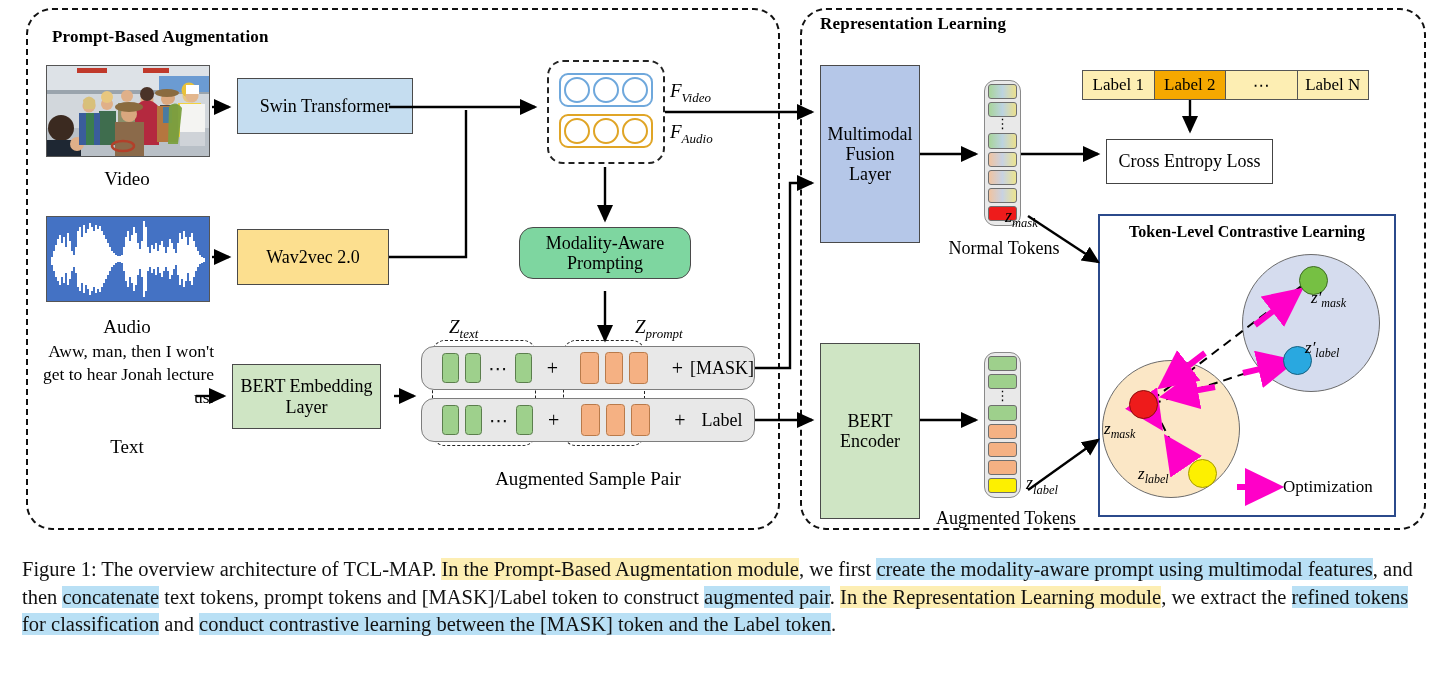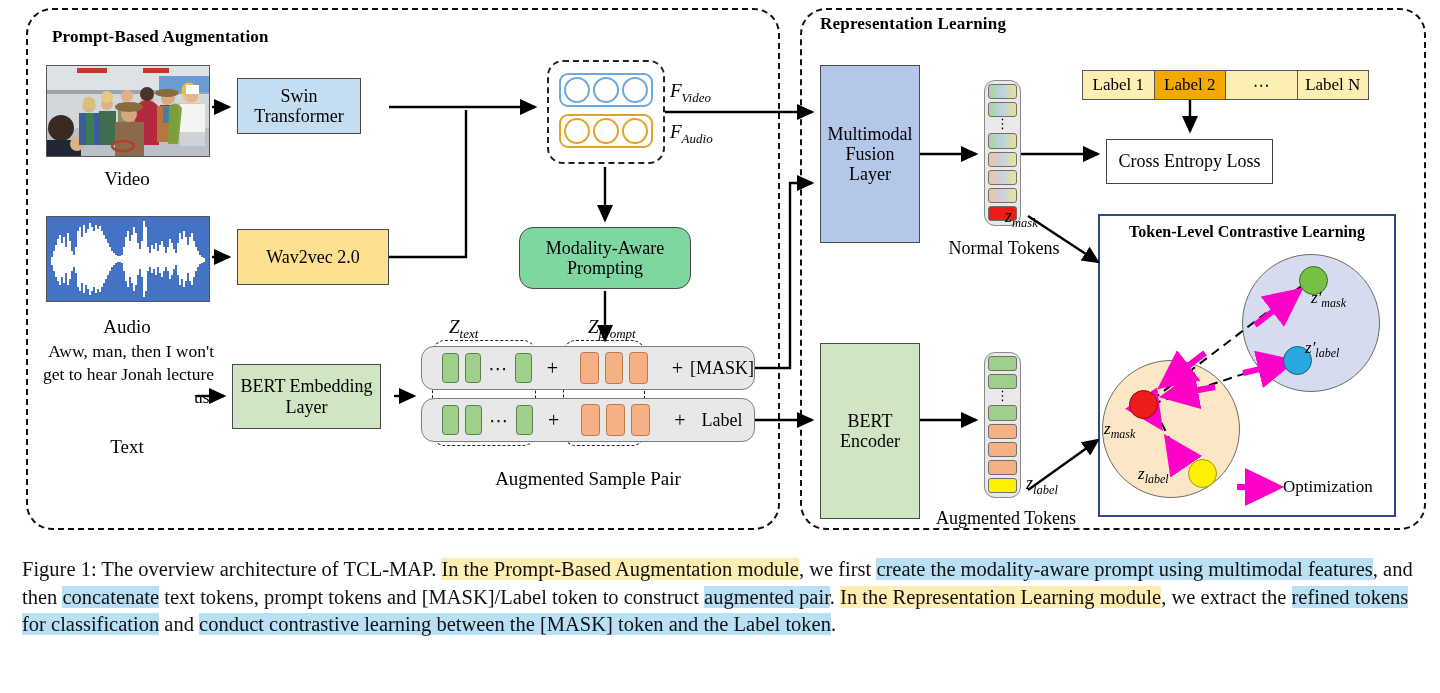--- a/index.html
+++ b/index.html
@@ -198,21 +198,21 @@
           <rect x="154" y="40" width="2" height="6"></rect>
         <rect x="156" y="41" width="2" height="4"></rect>
       </g>
     </svg>
   </div>
   <div class="lbl" style="left:46px;top:316px;width:162px;font-size:19px;">Audio</div>
 
   <div class="abs" style="left:42px;top:340px;width:172px;font-size:17.5px;line-height:1.3;text-align:right;">Aww, man, then I won't get to hear Jonah lecture us.</div>
   <div class="lbl" style="left:46px;top:436px;width:162px;font-size:19px;">Text</div>
 
-  <div class="box" style="left:237px;top:78px;width:124px;height:56px;background:#c5ddf0;font-size:18px;">
+  <div class="box" style="left:237px;top:78px;width:176px;height:56px;background:#c5ddf0;font-size:18px;">
     <span>Swin Transformer</span>
   </div>
 
   <div class="box" style="left:237px;top:229px;width:152px;height:56px;background:#fcdf8f;font-size:18px;">
     <span>Wav2vec 2.0</span>
   </div>
 
   <div class="box" style="left:232px;top:364px;width:149px;height:65px;background:#cfe5c4;font-size:18px;padding:0 5px;">
     <span>BERT Embedding Layer</span>
   </div>
@@ -228,28 +228,28 @@
     <span class="ring" style="border:2px solid #e0a526;"></span>
     <span class="ring" style="border:2px solid #e0a526;"></span>
   </div>
   <div class="abs" style="left:670px;top:80px;font-size:19px;">
     <i>F</i><sub style="font-style:italic;font-size:13px;">Video</sub>
   </div>
   <div class="abs" style="left:670px;top:121px;font-size:19px;">
     <i>F</i><sub style="font-style:italic;font-size:13px;">Audio</sub>
   </div>
 
-  <div class="box" style="left:519px;top:227px;width:172px;height:62px;background:#7ed6a0;border-radius:14px;font-size:18px;padding:0 6px;">
+  <div class="box" style="left:519px;top:227px;width:172px;height:52px;background:#7ed6a0;border-radius:14px;font-size:18px;padding:0 6px;">
     <span>Modality-Aware Prompting</span>
   </div>
 
   <div class="abs" style="left:449px;top:316px;font-size:19px;">
     <i>Z</i><sub style="font-style:italic;font-size:13px;">text</sub>
   </div>
-  <div class="abs" style="left:588px;top:316px;font-size:19px;">
+  <div class="abs" style="left:635px;top:316px;font-size:19px;">
     <i>Z</i><sub style="font-style:italic;font-size:13px;">prompt</sub>
   </div>
 
   <div class="dashgrp" style="left:432px;top:340px;width:104px;height:106px;"></div>
   <div class="dashgrp" style="left:563px;top:340px;width:82px;height:106px;"></div>
 
   <div class="tokrow" style="left:421px;top:346px;width:334px;height:44px;">
     <span class="gtok" style="margin-left:20px;"></span>
     <span class="gtok" style="margin-left:6px;"></span>
     <span class="dots" style="margin-left:4px;">⋯</span>

